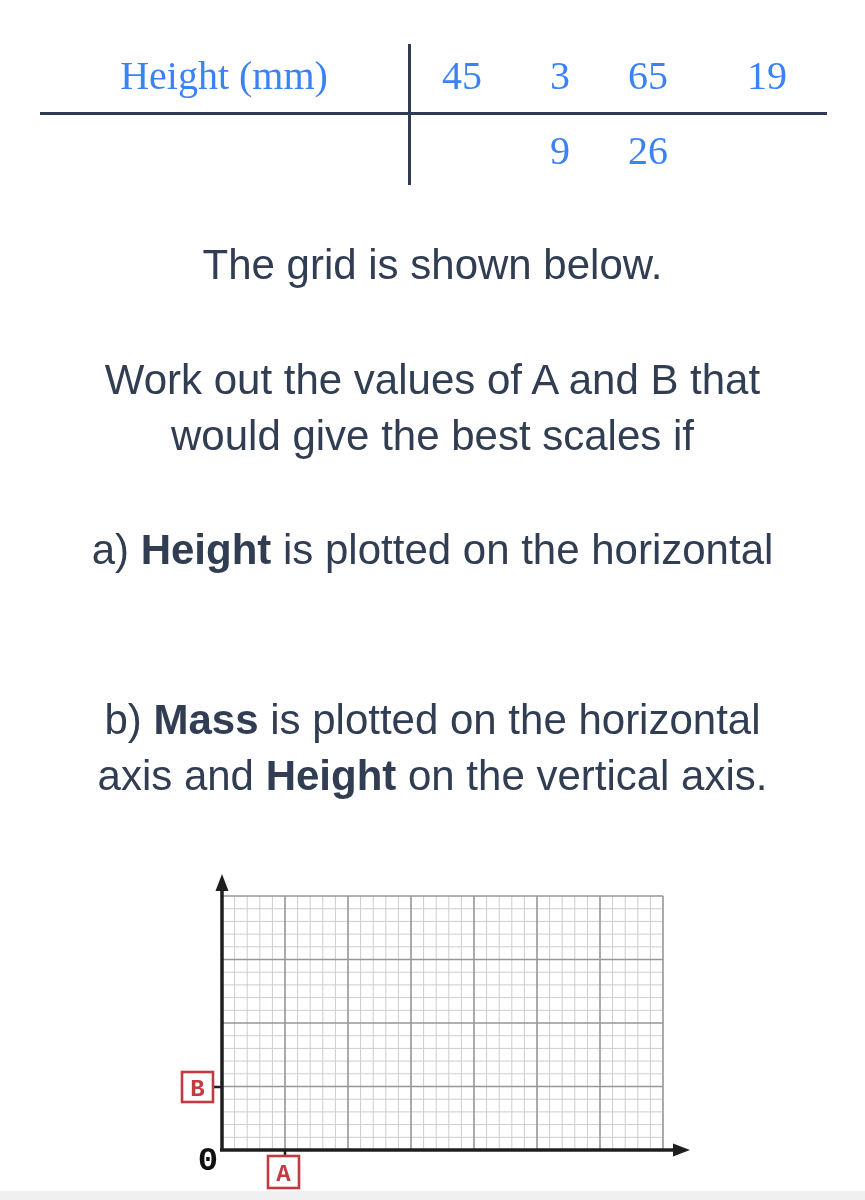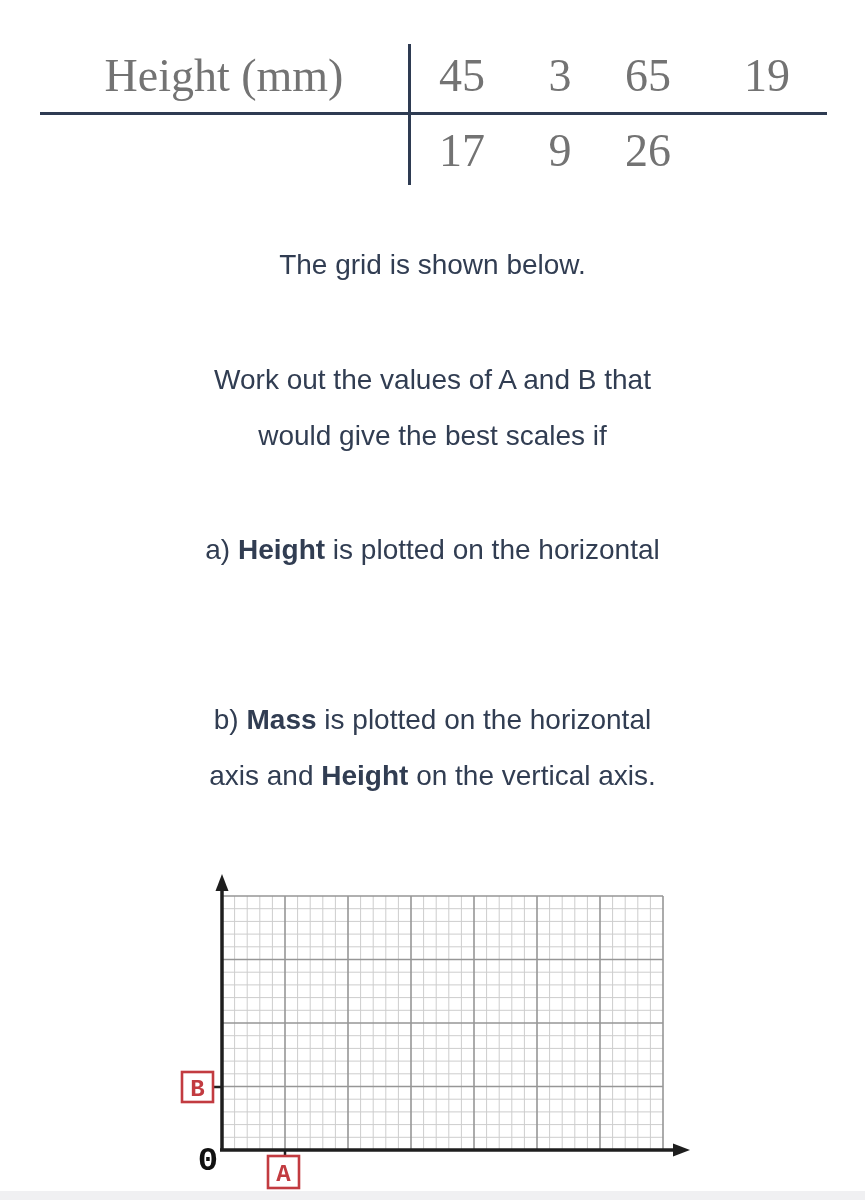--- a/index.html
+++ b/index.html
@@ -3,28 +3,28 @@
 <meta charset="utf-8">
 <style>
   html,body{margin:0;padding:0;}
   body{
     width:865px;height:1200px;background:#ffffff;
     font-family:"Liberation Sans",sans-serif;
     position:relative;overflow:hidden;color:#313d52;
   }
   
   .data-table{position:absolute;left:40px;top:40px;width:787px;}
-  .t-row{position:relative;height:72px;font-family:"Liberation Serif",serif;font-size:46px;color:#737373;}
+  .t-row{position:relative;height:72px;font-family:"Liberation Serif",serif;font-size:40px;color:#3b82f6;}
   .t-row.first{border-bottom:3px solid #2e3b52;}
   .t-label{position:absolute;left:0;top:0;width:368px;text-align:center;line-height:72px;white-space:nowrap;}
   .t-val{position:absolute;top:0;width:120px;margin-left:-60px;text-align:center;line-height:72px;}
   .t-vline{position:absolute;left:368px;top:4px;width:3px;height:141px;background:#2e3b52;}
   
   .para{position:absolute;left:0;width:865px;text-align:center;
-        font-size:28px;line-height:56px;color:#313d52;letter-spacing:0px;}
+        font-size:42px;line-height:56px;color:#313d52;letter-spacing:0px;}
   .para b{font-weight:700;}
   #para-intro{top:237px;}
   #para-task{top:352px;}
   #para-a{top:522px;}
   #para-b{top:692px;}
   
   .grid-svg{position:absolute;left:0;top:850px;width:865px;height:350px;}
   .axis-label-0{font-family:"Liberation Mono","DejaVu Sans Mono",monospace;font-weight:bold;font-size:34px;fill:#111111;}
   .box-letter{font-family:"Liberation Mono","DejaVu Sans Mono",monospace;font-weight:bold;font-size:24px;fill:#c23b40;}
   
@@ -36,21 +36,20 @@
 
 <div class="data-table">
   <div class="t-row first">
     <span class="t-label">Height (mm)</span>
     <span class="t-val" style="left:422px">45</span>
     <span class="t-val" style="left:520px">3</span>
     <span class="t-val" style="left:608px">65</span>
     <span class="t-val" style="left:727px">19</span>
   </div>
   <div class="t-row">
-    <span class="t-val" style="left:422px">17</span>
     <span class="t-val" style="left:520px">9</span>
     <span class="t-val" style="left:608px">26</span>
   </div>
   <div class="t-vline"></div>
 </div>
 
 <div id="para-intro" class="para">
   <span>The grid is shown below.</span>
 </div>
 

